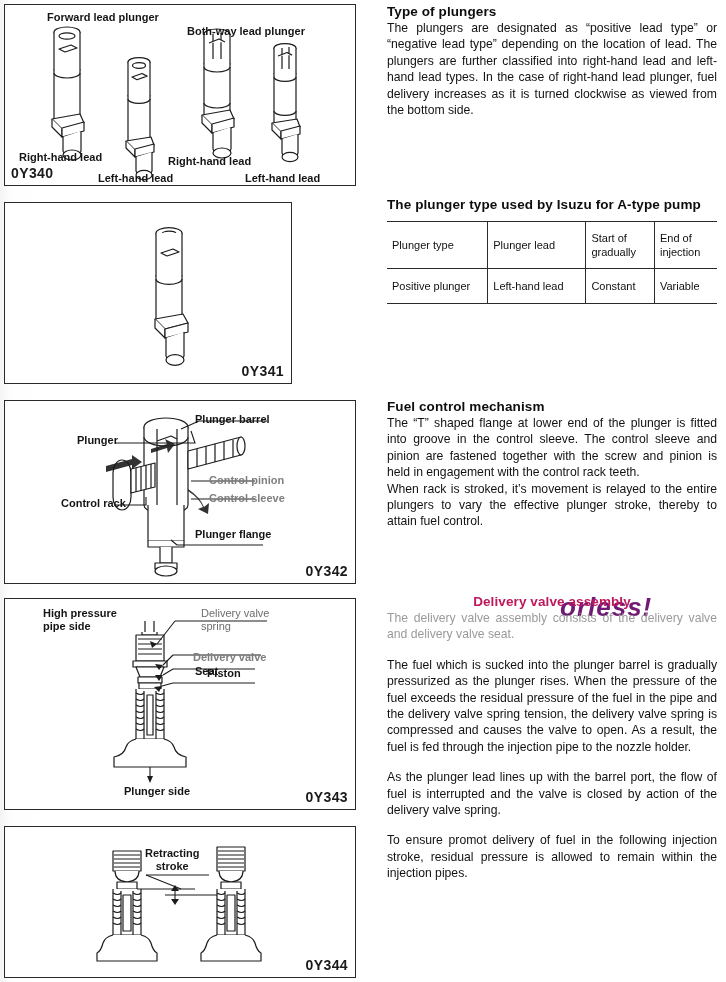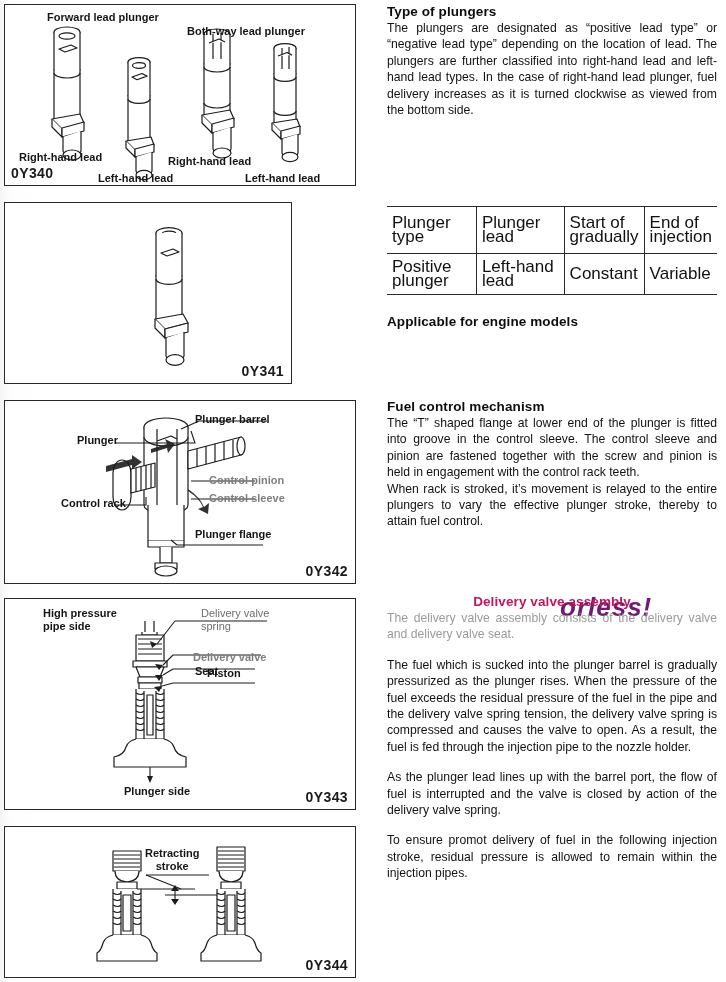--- a/index.html
+++ b/index.html
@@ -108,21 +108,21 @@
     color: #121212;
   }
   p.body.faded { color: #9a9a9a; }
   p.body + p.body { margin-top: 14px; }
 
   
   table.ptable {
     border-collapse: collapse;
     width: 330px;
     margin-top: 9px;
-    font-size: 17px;
+    font-size: 11px;
   }
   table.ptable td {
     border-left: 1.2px solid #2b2b2b;
     border-right: 1.2px solid #2b2b2b;
     padding: 6px 5px;
     color: #111;
     vertical-align: middle;
     line-height: 14px;
   }
   table.ptable tr.hdr td { height: 34px; }
@@ -403,20 +403,21 @@
   </div>
 
   <div class="txtcol">
 
     <div class="blk" style="top:4px;">
       <h2 class="head">Type of plungers</h2>
       <p class="body">The plungers are designated as “positive lead type” or “negative lead type” depending on the location of lead. The plungers are further classified into right-hand lead and left-hand lead types. In the case of right-hand lead plunger, fuel delivery increases as it is turned clockwise as viewed from the bottom side.</p>
     </div>
 
     <div class="blk" style="top:197px;">
+      <h2 class="head">The plunger type used by Isuzu for A-type pump</h2>
       <table class="ptable">
         <tbody>
           <tr class="hdr">
             <td class="c1">Plunger type</td>
             <td class="c2">Plunger lead</td>
             <td class="c3" style="white-space:pre-line">Start of
 gradually</td>
             <td class="c4" style="white-space:pre-line">End of
 injection</td>
           </tr>
@@ -424,21 +425,20 @@
             <td class="c1">Positive plunger</td>
             <td class="c2">Left-hand lead</td>
             <td class="c3">Constant</td>
             <td class="c4">Variable</td>
           </tr>
         </tbody>
       </table>
     </div>
 
     <div class="blk" style="top:314px;">
-      <h2 class="head">Applicable for engine models</h2>
     </div>
 
     <div class="blk" style="top:399px;">
       <h2 class="head">Fuel control mechanism</h2>
       <p class="body" style="margin-top:0">The “T” shaped flange at lower end of the plunger is fitted into groove in the control sleeve. The control sleeve and pinion are fastened together with the screw and pinion is held in engagement with the control rack teeth.</p>
       <p class="body" style="margin-top:0">When rack is stroked, it’s movement is relayed to the entire plungers to vary the effective plunger stroke, thereby to attain fuel control.</p>
     </div>
 
     <div class="blk" style="top:594px;">
       <h2 class="head faded">Delivery valve assembly</h2>

